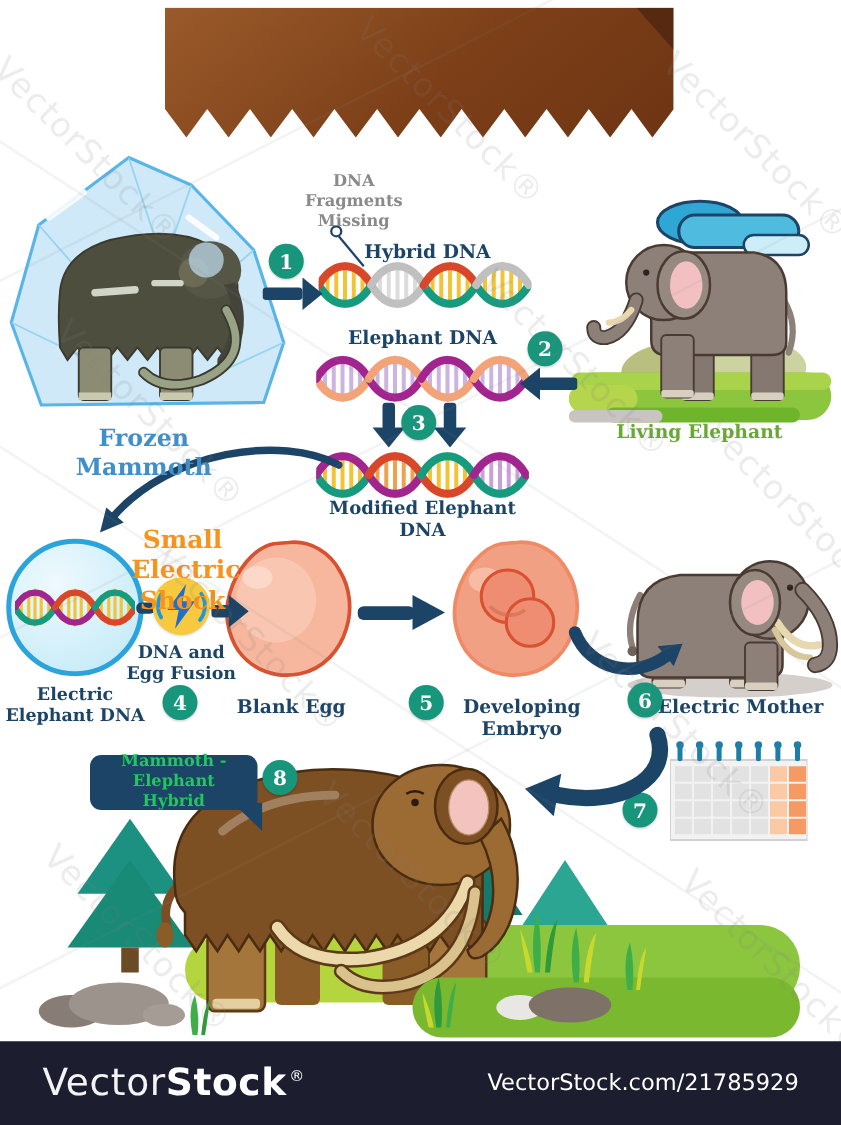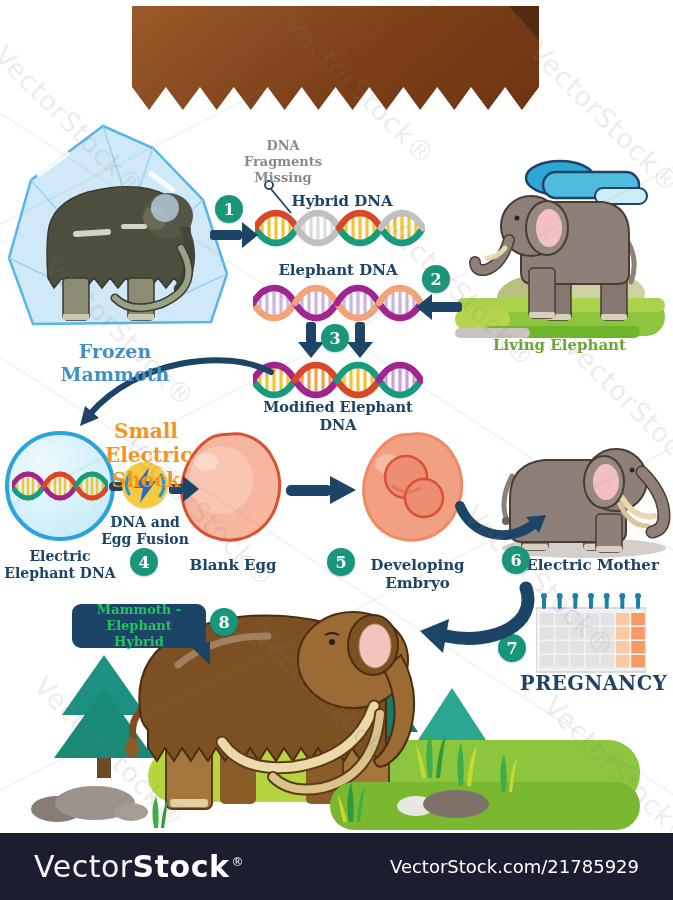--- a/index.html
+++ b/index.html
@@ -449,21 +449,20 @@
           <rect x="80" y="63" width="13.6" height="12.4"></rect>
       </g>
       <g fill="var(--c-cal_orange,#f59a62)">
         <rect x="95.2" y="21" width="13.6" height="12.4"></rect>
           <rect x="95.2" y="35" width="13.6" height="12.4"></rect>
           <rect x="95.2" y="49" width="13.6" height="12.4"></rect>
           <rect x="95.2" y="63" width="13.6" height="12.4"></rect>
       </g>
     </g>
   </svg>
-  <div class="lbl navy" style="left:520px;top:672px;width:140px;font-size:19.5px;letter-spacing:.5px;">PREGNANCY</div>
 
   <svg class="abs z28" style="left:398px;top:578px;" width="142" height="84" viewBox="0 0 142 84">
     <path d="M128,10 C140,46 96,68 48,58" class="nav-stroke" stroke-width="13" stroke-linecap="round"></path>
     <polygon points="22,53 51,41 45,75" class="nav-fill"></polygon>
   </svg>
   <div class="badge" style="left:498px;top:634px;">
     <span>7</span>
     </div>
 
   <div class="bubble">

